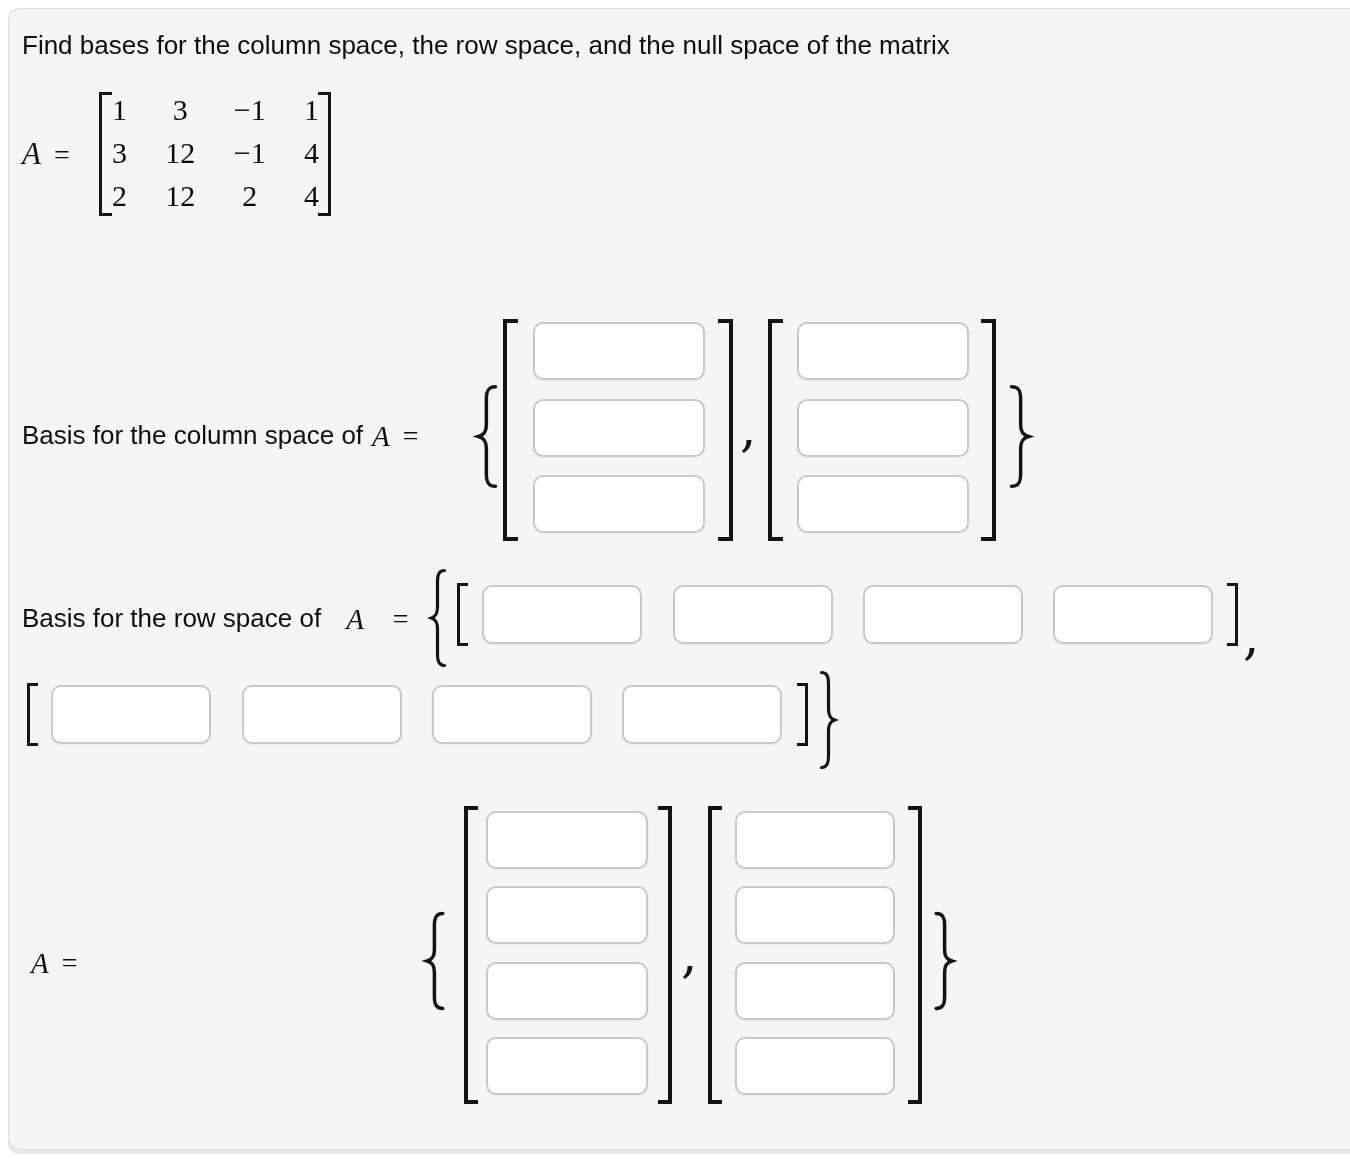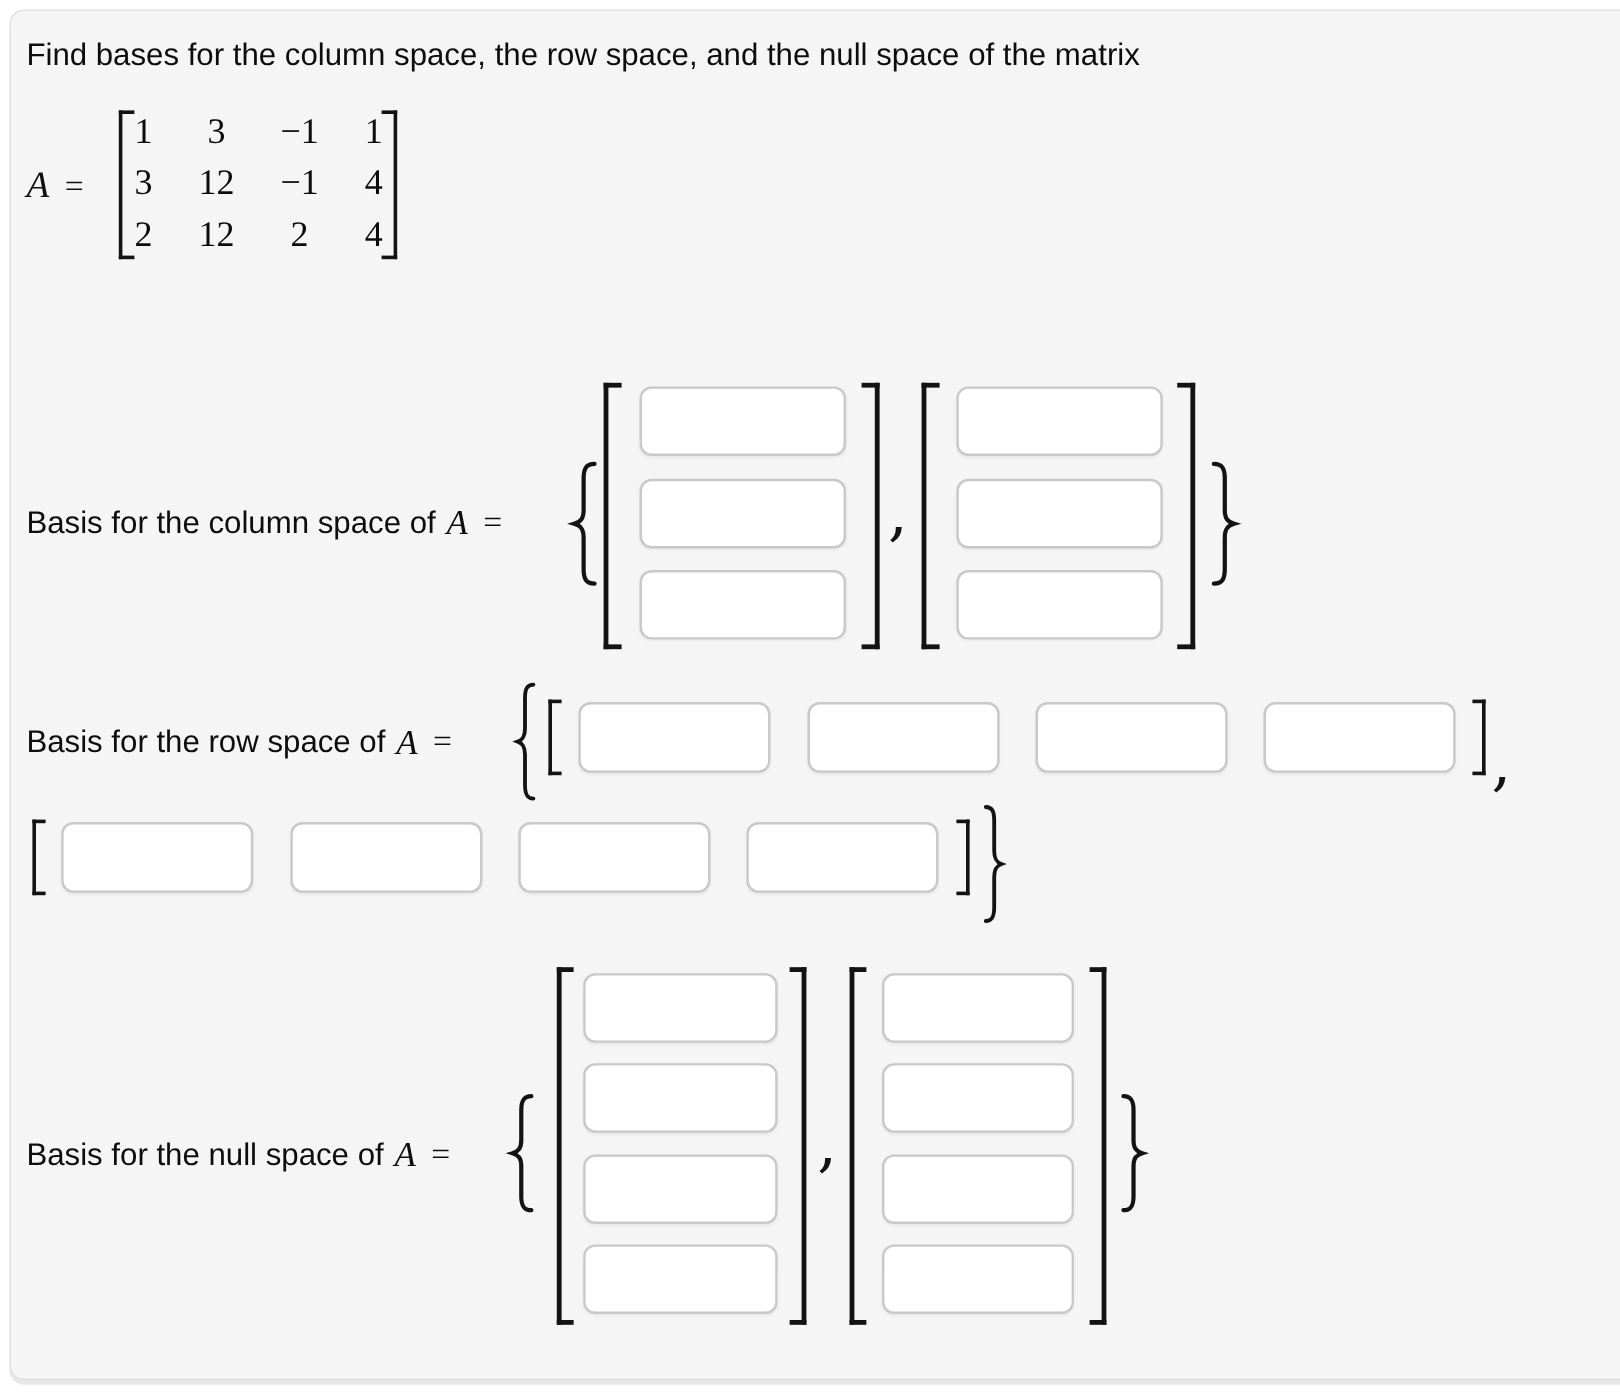--- a/index.html
+++ b/index.html
@@ -91,21 +91,21 @@
   <div class="sqb l4" style="left:768px;top:319px;width:15px;height:222px;"></div>
   <input class="ans" type="text" style="left: 797px; top: 322px; width: 172px; height: 58px;" value="">
   <input class="ans" type="text" style="left: 797px; top: 399px; width: 172px; height: 58px;" value="">
   <input class="ans" type="text" style="left: 797px; top: 475px; width: 172px; height: 58px;" value="">
   <div class="sqb r4" style="left:981px;top:319px;width:15px;height:222px;"></div>
 
   <svg class="brace flip" style="left:1007px;top:384px;width:26px;height:105px;" viewBox="0 0 40 200" preserveAspectRatio="none">
     <path d="M33 5 C22 5 19 13 19 28 L19 78 C19 92 15 97 7 100 C15 103 19 108 19 122 L19 172 C19 187 22 195 33 195" fill="none" stroke="#131313" stroke-width="3.5" stroke-linecap="round" vector-effect="non-scaling-stroke"></path>
   </svg>
 
-  <div class="sec-label" style="left:22px;top:603px;">
+  <div class="sec-label" style="left:22px;top:603px;gap:16px;">
     <span>Basis for the row space of</span>
     <i class="mvar">A</i>
     <span class="eq">=</span>
   </div>
 
   <svg class="brace" style="left:428px;top:568px;width:20px;height:100px;" viewBox="0 0 40 200" preserveAspectRatio="none">
     <path d="M33 5 C22 5 19 13 19 28 L19 78 C19 92 15 97 7 100 C15 103 19 108 19 122 L19 172 C19 187 22 195 33 195" fill="none" stroke="#131313" stroke-width="3.2" stroke-linecap="round" vector-effect="non-scaling-stroke"></path>
   </svg>
 
   <div class="sqb l3" style="left:457px;top:583px;width:11px;height:63px;"></div>
@@ -122,21 +122,20 @@
   <input class="ans" type="text" style="left: 242px; top: 685px; width: 160px; height: 59px;" value="">
   <input class="ans" type="text" style="left: 432px; top: 685px; width: 160px; height: 59px;" value="">
   <input class="ans" type="text" style="left: 622px; top: 685px; width: 160px; height: 59px;" value="">
   <div class="sqb r3" style="left:797px;top:683px;width:11px;height:63px;"></div>
 
   <svg class="brace flip" style="left:818px;top:670px;width:20px;height:100px;" viewBox="0 0 40 200" preserveAspectRatio="none">
     <path d="M33 5 C22 5 19 13 19 28 L19 78 C19 92 15 97 7 100 C15 103 19 108 19 122 L19 172 C19 187 22 195 33 195" fill="none" stroke="#131313" stroke-width="3.2" stroke-linecap="round" vector-effect="non-scaling-stroke"></path>
   </svg>
 
   <div class="sec-label" style="left:22px;top:947px;">
-    <span>Basis for the null space of</span>
     <i class="mvar">A</i>
     <span class="eq">=</span>
   </div>
 
   <svg class="brace" style="left:423px;top:911px;width:24px;height:100px;" viewBox="0 0 40 200" preserveAspectRatio="none">
     <path d="M33 5 C22 5 19 13 19 28 L19 78 C19 92 15 97 7 100 C15 103 19 108 19 122 L19 172 C19 187 22 195 33 195" fill="none" stroke="#131313" stroke-width="3.5" stroke-linecap="round" vector-effect="non-scaling-stroke"></path>
   </svg>
 
   <div class="sqb l4" style="left:464px;top:806px;width:14px;height:298px;"></div>
   <input class="ans" type="text" style="left: 486px; top: 811px; width: 162px; height: 58px;" value="">

